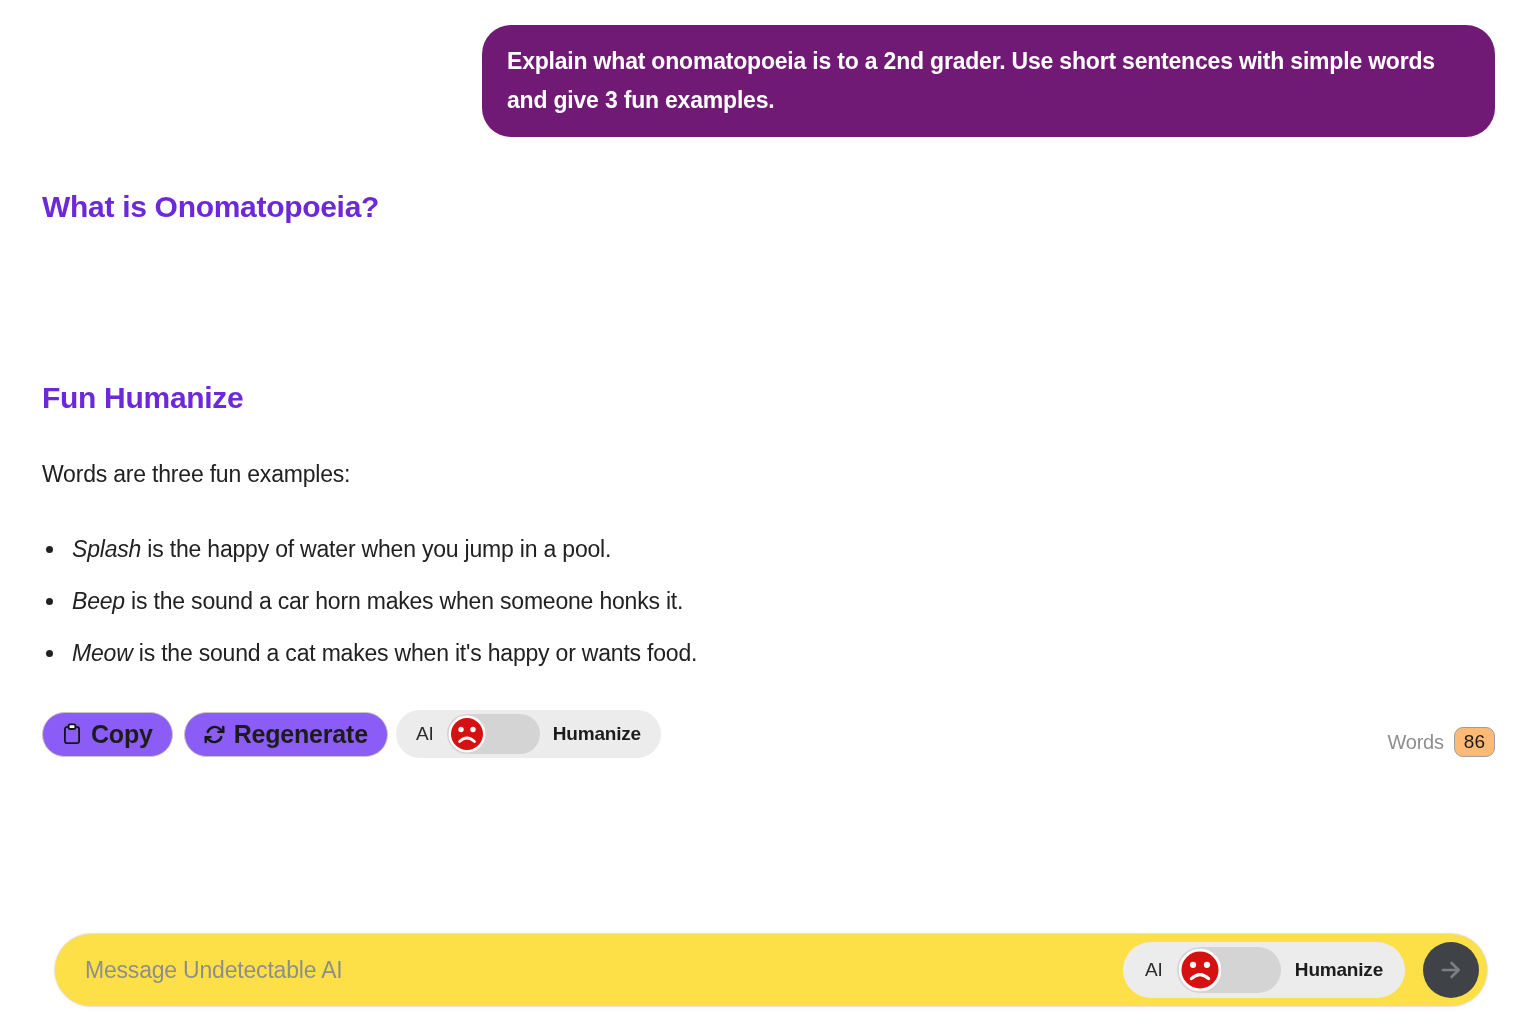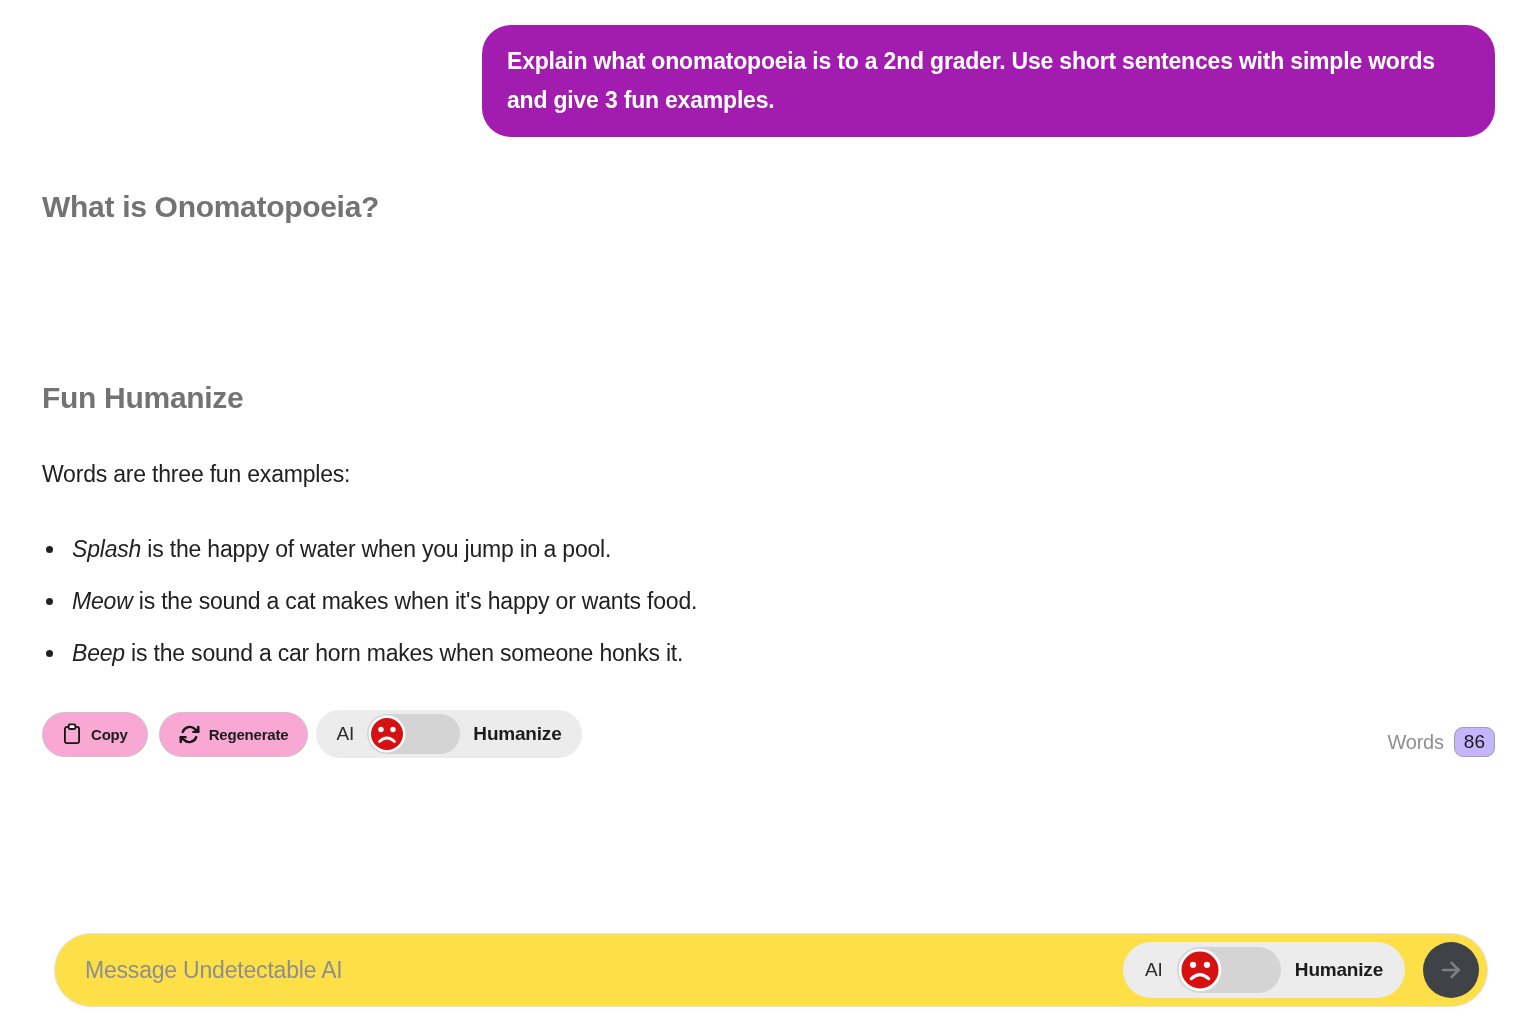--- a/index.html
+++ b/index.html
@@ -6,29 +6,29 @@
   body{
     width:1533px;height:1024px;background:#ffffff;
     font-family:"Liberation Sans","DejaVu Sans",sans-serif;
     color:#1f1f1f;overflow:hidden;position:relative;
   }
   .page{position:absolute;inset:0;}
 
   
   .bubble{
     position:absolute;top:25px;left:482px;width:1013px;box-sizing:border-box;
-    background:#a21caf;color:#ffffff;border-radius:29px;
+    background:#701a75;color:#ffffff;border-radius:29px;
     padding:17px 42px 17px 25px;
     font-size:23px;line-height:39px;font-weight:600;letter-spacing:-0.2px;
   }
 
   
   .h2{
     position:absolute;left:42px;
-    font-size:30px;line-height:34px;font-weight:700;color:#737373;letter-spacing:-0.3px;
+    font-size:30px;line-height:34px;font-weight:700;color:#6d28d9;letter-spacing:-0.3px;
   }
   .h2.first{top:190px;}
   .h2.second{top:381px;}
   .para{
     position:absolute;left:42px;top:264px;width:1430px;
     font-size:23px;line-height:40px;color:#212121;letter-spacing:-0.2px;
   }
   .para b{font-weight:700;color:#161616;}
   .intro{
     position:absolute;left:42px;top:459px;
@@ -46,22 +46,22 @@
   }
   .bullets em{font-style:italic;}
 
   
   .action-row{
     position:absolute;left:42px;right:38px;top:710px;height:48px;
     display:flex;align-items:center;
   }
   .pill-btn{
     display:inline-flex;align-items:center;gap:9px;height:45px;
-    padding:0 19px;background:#f9a8d4;border:1.5px solid #c6c6c6;border-radius:23px;
-    font-family:inherit;font-size:15px;font-weight:600;color:#1c1c1c;cursor:pointer;letter-spacing:-0.2px;
+    padding:0 19px;background:#8b5cf6;border:1.5px solid #c6c6c6;border-radius:23px;
+    font-family:inherit;font-size:25px;font-weight:600;color:#1c1c1c;cursor:pointer;letter-spacing:-0.2px;
   }
   .pill-btn + .pill-btn{margin-left:11px;}
   .pill-btn svg{flex:none;}
 
   .toggle{
     display:inline-flex;align-items:center;height:48px;border-radius:24px;
     background:#ececec;padding:0 20px;gap:13px;cursor:pointer;flex:none;
   }
   .toggle .ai-label{font-size:19px;font-weight:500;color:#2b2b2b;}
   .toggle .humanize-label{font-size:19px;font-weight:700;color:#1c1c1c;letter-spacing:-0.2px;text-align:center;}
@@ -69,21 +69,21 @@
     position:relative;width:93px;height:40px;border-radius:20px;background:#d4d4d4;flex:none;
   }
   .toggle .knob{position:absolute;left:1px;top:1px;width:38px;height:38px;}
   .action-row .toggle{margin-left:8px;}
 
   .spacer{flex:1;}
   .words-group{display:flex;align-items:center;gap:10px;margin-top:16px;}
   .words-label{font-size:20px;color:#8f8f8f;letter-spacing:-0.2px;}
   .count-box{
     border:1.5px solid #9f9f9f;border-radius:9px;padding:3px 9px;
-    font-size:19px;color:#1a1a1a;background:#c4b5fd;
+    font-size:19px;color:#1a1a1a;background:#fdba74;
   }
 
   
   .composer{
     position:absolute;left:54px;right:45px;top:933px;height:74px;box-sizing:border-box;
     border:1.5px solid #e3e3e3;border-radius:37px;background:#fde047;
     display:flex;align-items:center;padding:0 8px 0 28px;
     box-shadow:0 1px 5px rgba(0,0,0,0.04);
   }
   .composer input{
@@ -110,22 +110,22 @@
 
   <div class="h2 first">What is Onomatopoeia?</div>
 
 
   <div class="h2 second">Fun Humanize</div>
 
   <div class="intro">Words are three fun examples:</div>
 
   <ul class="bullets">
     <li><em>Splash</em><span> is the happy of water when you jump in a pool.</span></li>
+    <li><em>Beep</em><span> is the sound a car horn makes when someone honks it.</span></li>
     <li><em>Meow</em><span> is the sound a cat makes when it's happy or wants food.</span></li>
-    <li><em>Beep</em><span> is the sound a car horn makes when someone honks it.</span></li>
   </ul>
 
   <div class="action-row">
 
     <button class="pill-btn">
       <span style="display:inline-flex;">
         <svg width="20" height="22" viewBox="0 0 24 26" fill="none" stroke="#161616" stroke-width="2.2" stroke-linejoin="round">
           <rect x="3.5" y="4.5" width="17" height="19.5" rx="2.5"></rect>
           <rect x="8" y="1.5" width="8" height="5.5" rx="1.4" fill="#ffffff"></rect>
         </svg>

